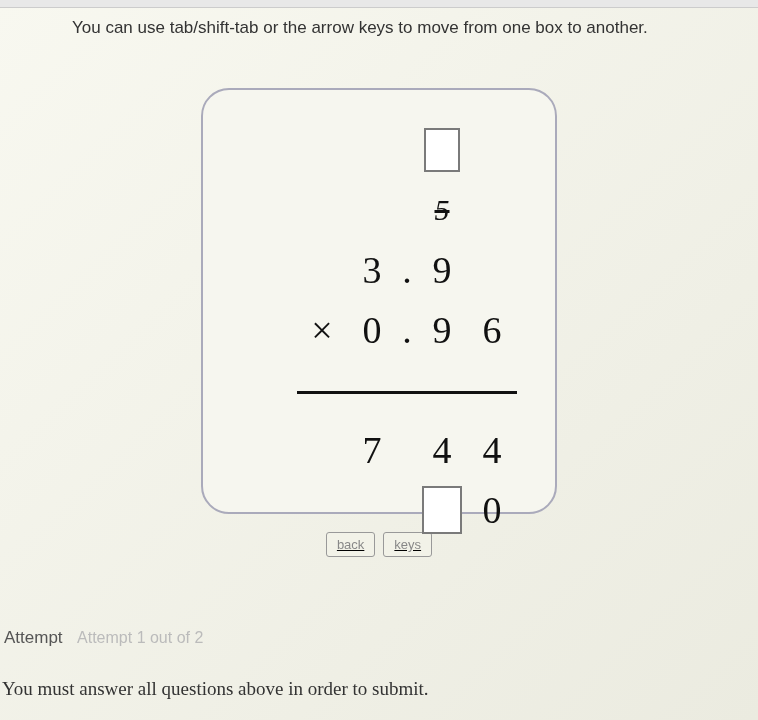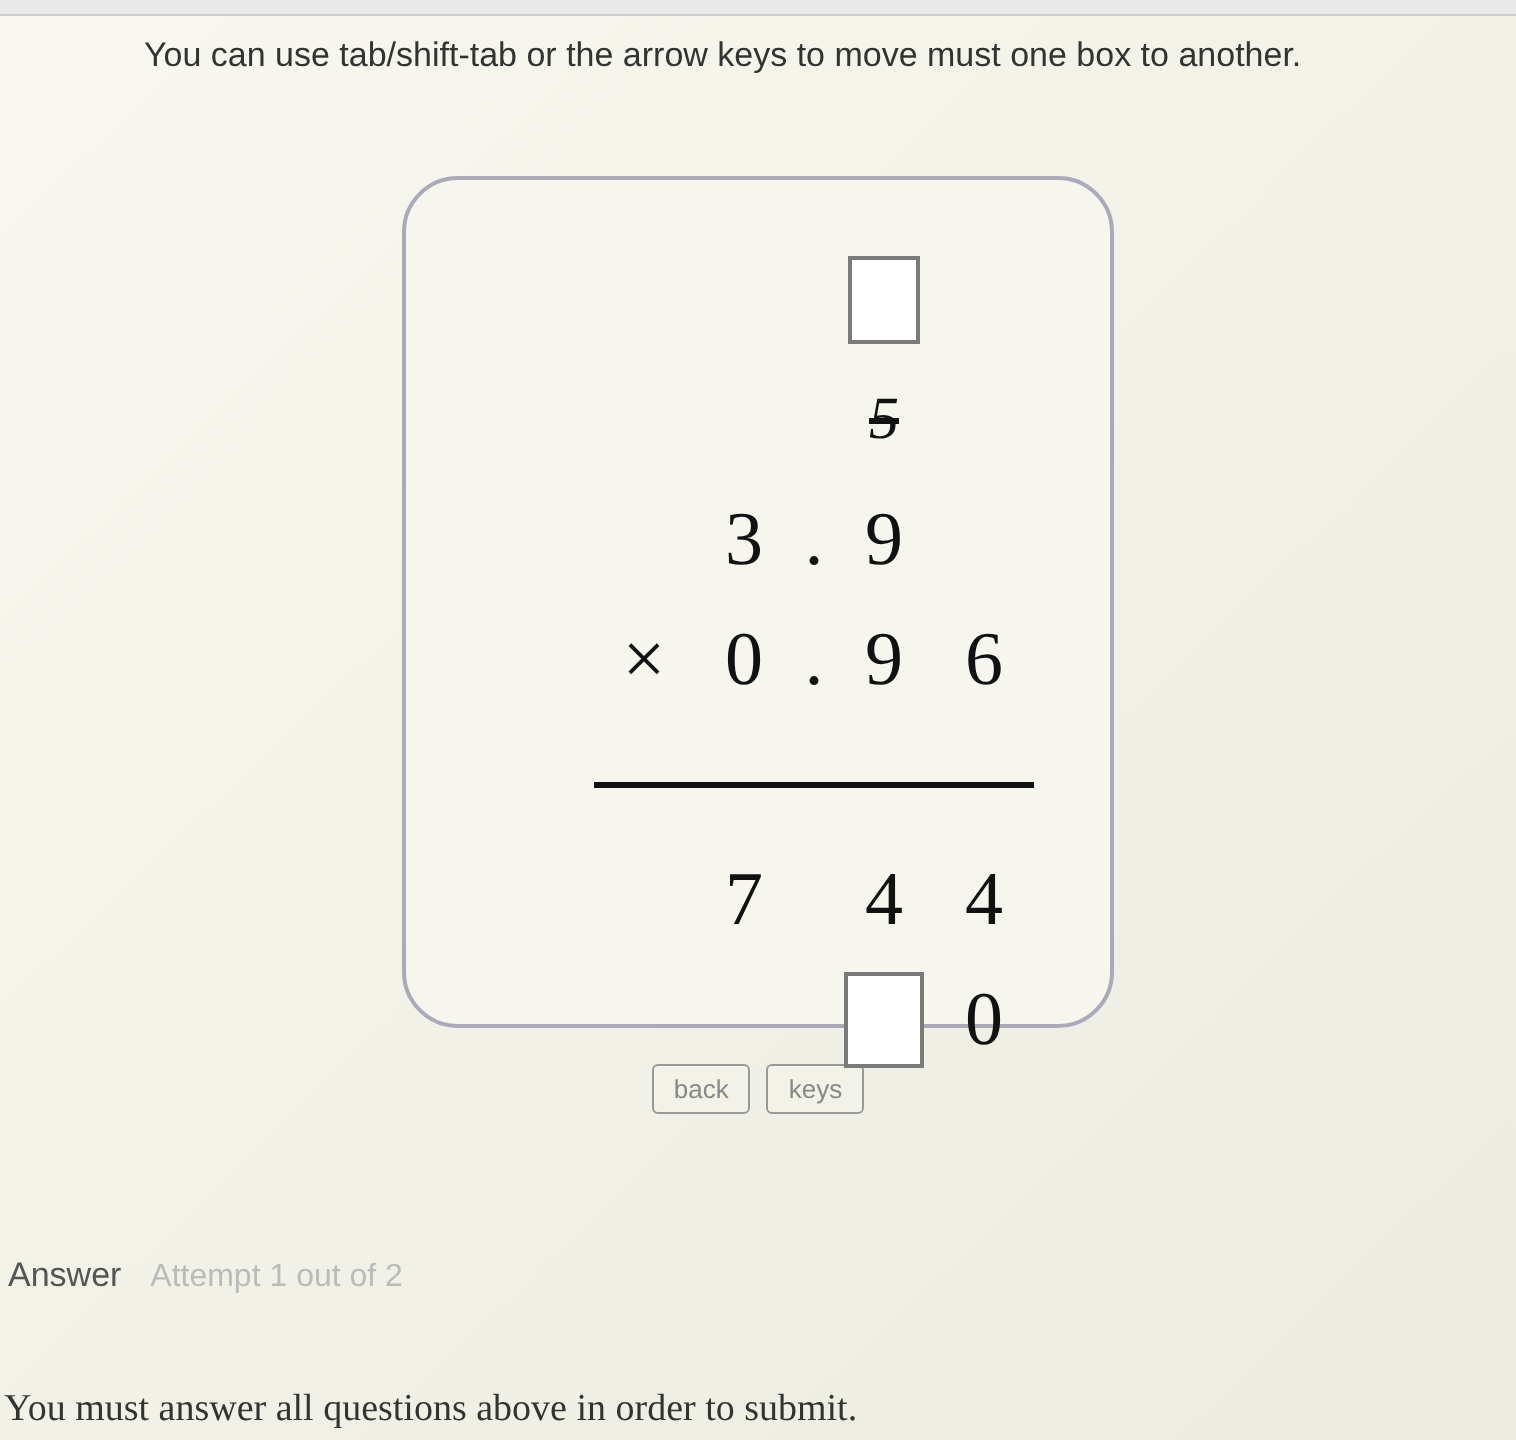--- a/index.html
+++ b/index.html
@@ -81,20 +81,21 @@
       margin-top: 4px;
     }
     .op-sign {
       font-size: 38px;
     }
     .nav-buttons {
       display: flex;
       justify-content: center;
       gap: 8px;
       margin-top: 18px;
+      text-decoration: underline;
     }
     .nav-btn {
       font-size: 13px;
       color: #888;
       background: #f2f2e8;
       border: 1px solid #999;
       border-radius: 3px;
       padding: 4px 10px;
       cursor: pointer;
       font-family: Arial, sans-serif;
@@ -112,34 +113,34 @@
       font-weight: normal;
     }
     .attempt-text {
       font-size: 16px;
       color: #bbb;
       margin-left: 10px;
       text-align: center;
     }
     .submit-warning {
       position: absolute;
-      bottom: 4px;
+      bottom: 20px;
       left: 0;
       font-size: 19px;
       color: #333;
       padding-left: 2px;
       font-family: Georgia, serif;
     }
   </style>
 </head>
 <body>
 
 <div class="top-strip"></div>
 
-<div class="instruction">You can use tab/shift-tab or the arrow keys to move must one box to another.</div>
+<div class="instruction">You can use tab/shift-tab or the arrow keys to move from one box to another.</div>
 
 <div class="problem-card">
   <div class="digit-grid">
 
     <div class="cell"></div>
     <div class="cell"></div>
     <div class="cell"></div>
     <div class="cell">
       <input type="text" class="input-box carry-box" maxlength="1" value="" style="">
     </div>
@@ -181,17 +182,17 @@
 
   </div>
 </div>
 
 <div class="nav-buttons">
   <button class="nav-btn">back</button>
   <button class="nav-btn">keys</button>
 </div>
 
 <div class="answer-section">
-  <span class="answer-label">Answer</span>
+  <span class="answer-label">Attempt</span>
   <span class="attempt-text">Attempt 1 out of 2</span>
 </div>
 
 <div class="submit-warning">You must answer all questions above in order to submit.</div>
 
 </body></html>

